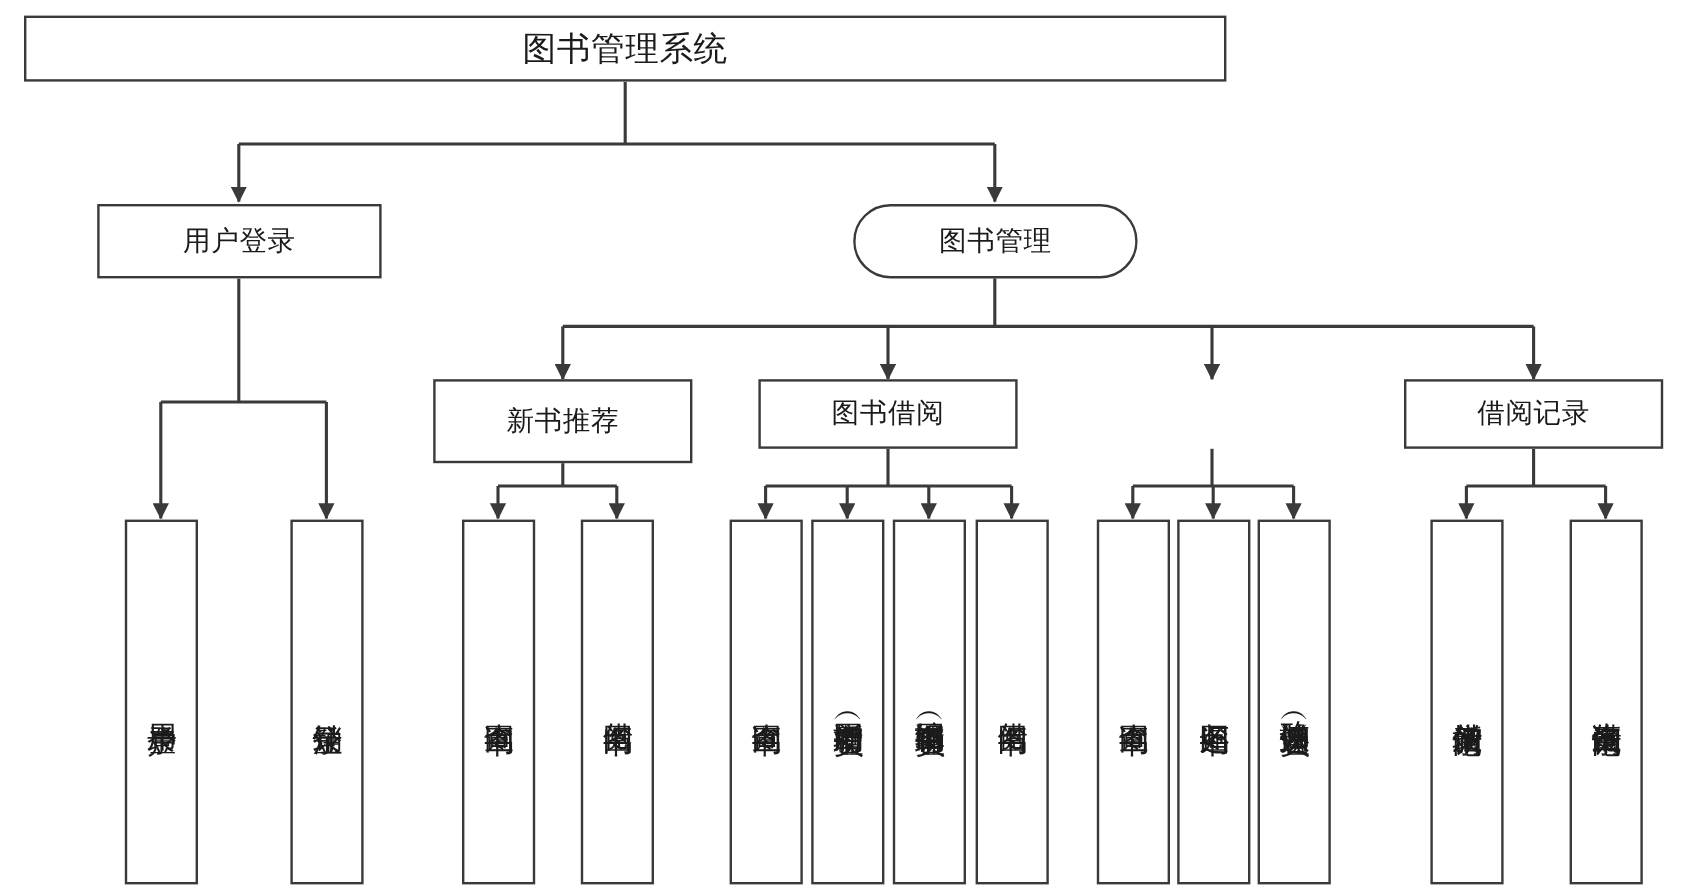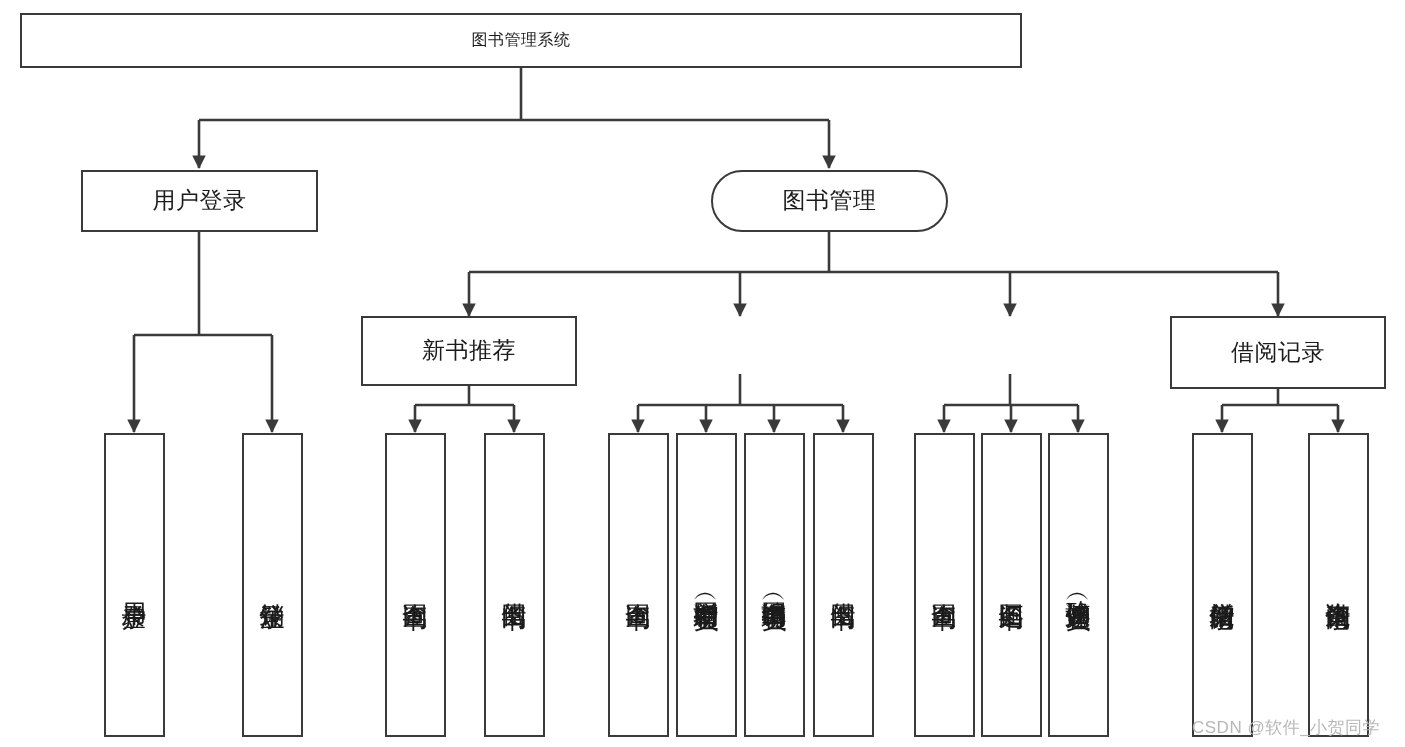--- a/index.html
+++ b/index.html
@@ -36,21 +36,21 @@
     display:block;
     text-align:center;
     line-height:1.18;
     white-space:nowrap;
   }
   
   .node.h .label{
     font-size:23px;
     letter-spacing:0.5px;
   }
-  .node.root .label{ font-size:16px; }
+  .node.root .label{ font-size:28px; }
   
   .node.v{
     padding:10px 2px;
     align-items:center;
   }
   .node.v .label{
     writing-mode:vertical-rl;
     text-orientation:upright;
     font-size:25px;
     line-height:1.12;
@@ -133,23 +133,26 @@
   </div>
 
   <div class="node h" style="left:711px;top:170px;width:237px;height:62px;border-radius:31px;">
     <span class="label">图书管理</span>
   </div>
 
   <div class="node h" style="left:361px;top:316px;width:216px;height:70px;">
     <span class="label">新书推荐</span>
   </div>
 
+  <div class="node h" style="left:632px;top:316px;width:216px;height:58px;">
+    <span class="label">图书借阅</span>
+  </div>
 
 
-  <div class="node h" style="left:1170px;top:316px;width:216px;height:73px;">
+  <div class="node h" style="left:1170px;top:316px;width:216px;height:58px;">
     <span class="label">借阅记录</span>
   </div>
 
   <div class="node v" style="left:104px;top:433px;width:61px;height:304px;">
     <span class="label">用户登录</span>
   </div>
   <div class="node v" style="left:242px;top:433px;width:61px;height:304px;">
     <span class="label">注销登录</span>
   </div>
 
@@ -183,15 +186,14 @@
     <span class="label">确认归还（管理员）</span>
   </div>
 
   <div class="node v" style="left:1192px;top:433px;width:61px;height:304px;">
     <span class="label">新增借阅记录</span>
   </div>
   <div class="node v" style="left:1308px;top:433px;width:61px;height:304px;">
     <span class="label">查询借阅记录</span>
   </div>
 
-  <div class="watermark">CSDN @软件_小贺同学</div>
 
 </div>
 
 </body></html>

